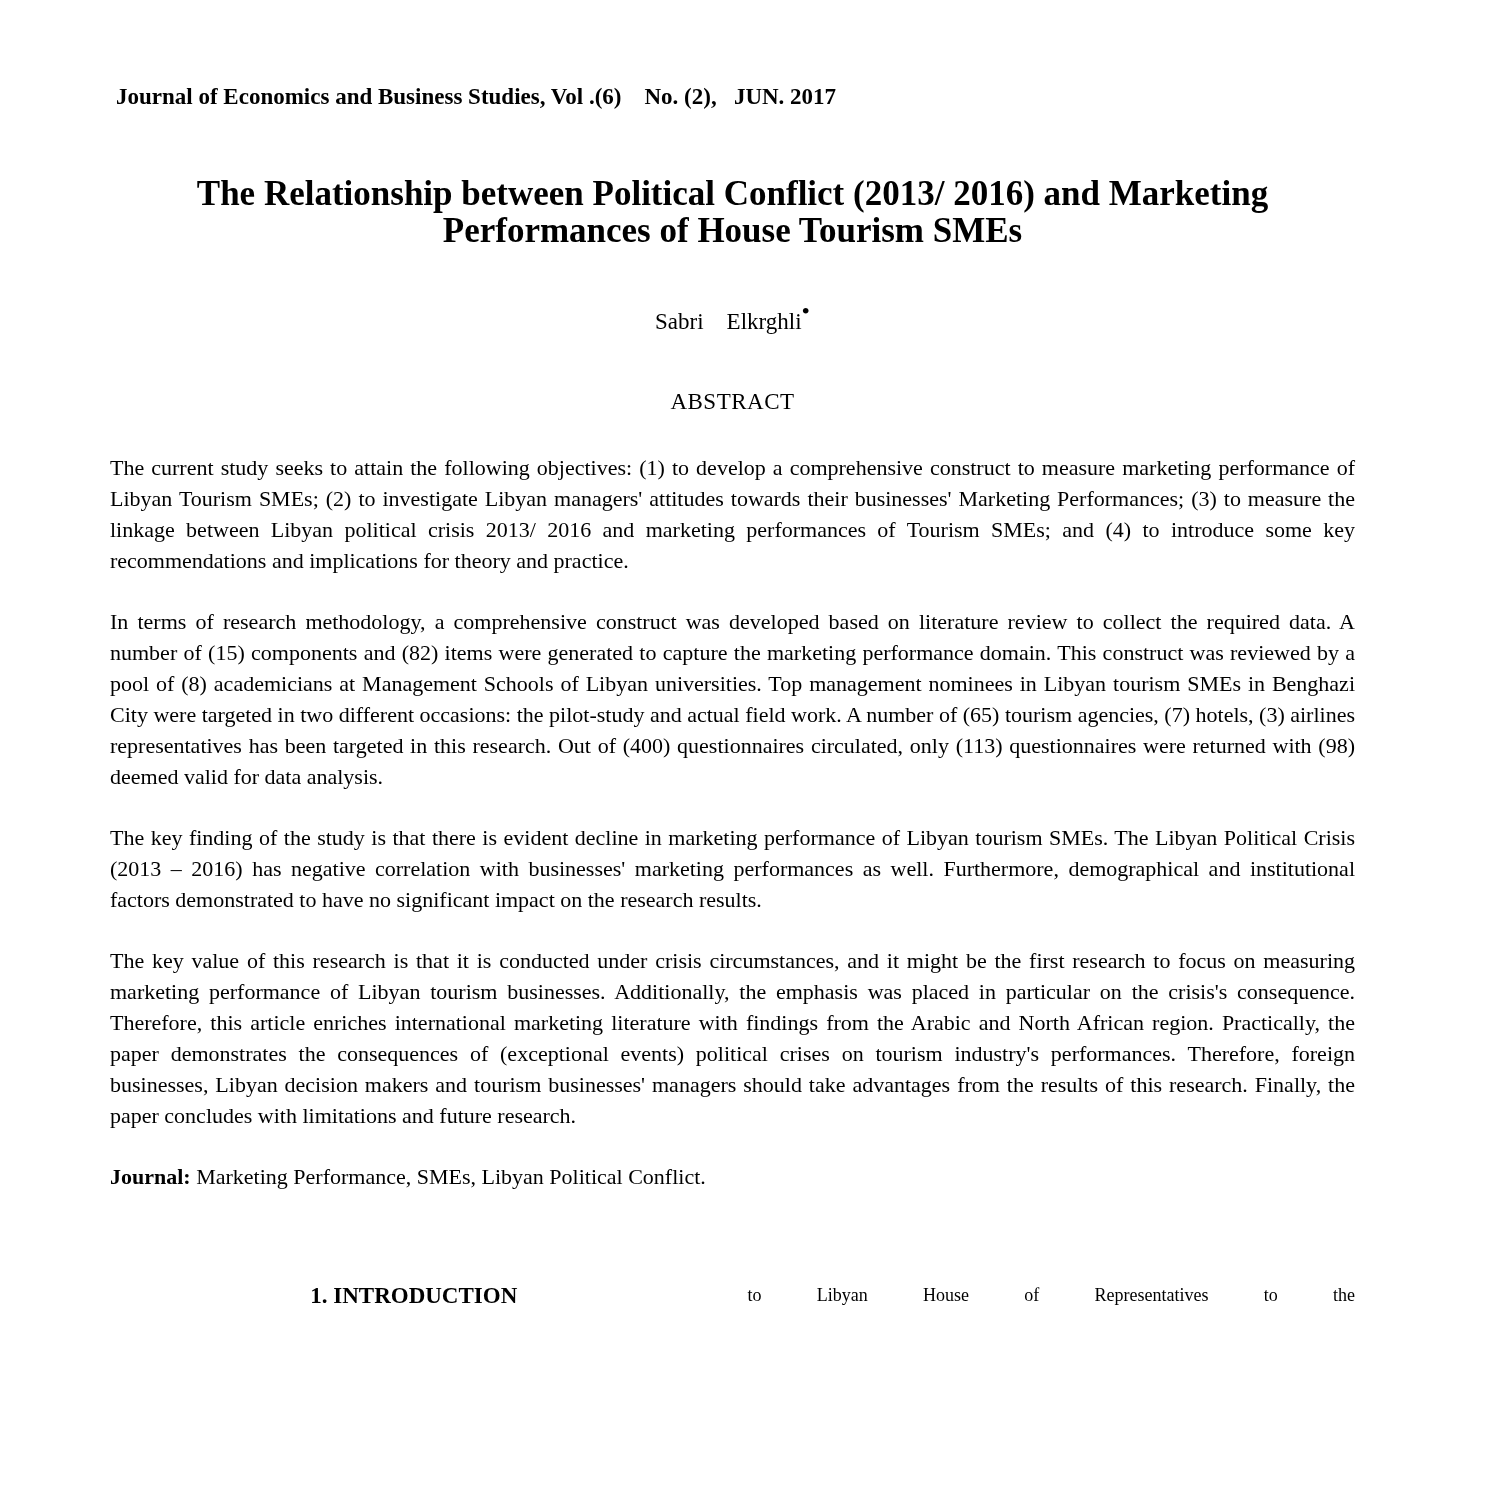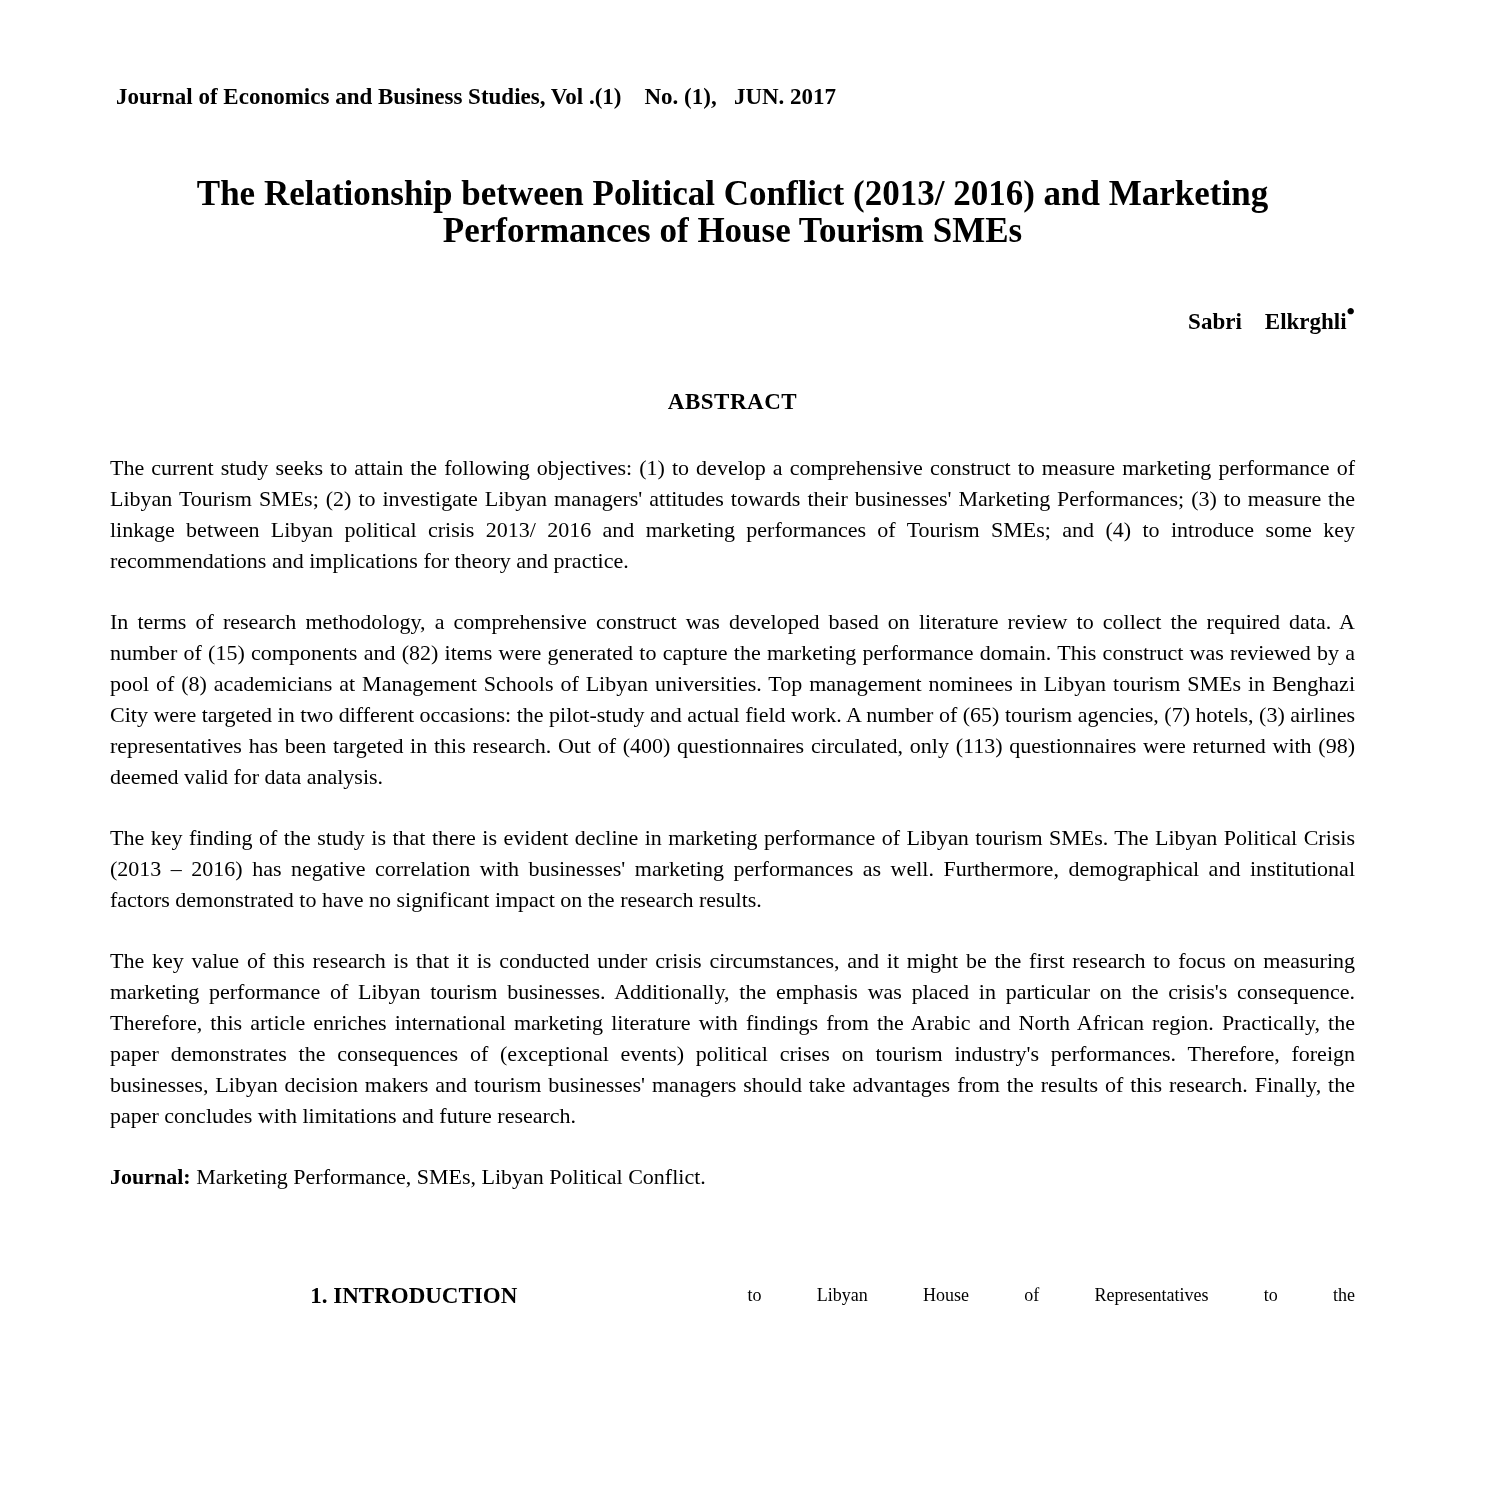--- a/index.html
+++ b/index.html
@@ -23,35 +23,35 @@
   }
   .title {
     margin-top: 65px;
     text-align: center;
     font-size: 35px;
     font-weight: bold;
     line-height: 37px;
   }
   .author-line {
     margin-top: 60px;
-    text-align: right;
+    text-align: center;
     font-size: 23px;
-    font-weight: bold;
+    font-weight: normal;
     white-space: pre;
   }
   .author-line sup {
     font-size: 24px;
     line-height: 0;
     vertical-align: 10px;
   }
   .abstract-heading {
     margin-top: 54px;
     text-align: center;
     font-size: 23px;
-    font-weight: bold;
+    font-weight: normal;
     letter-spacing: 0.5px;
   }
   .abstract-body {
     margin-top: 37px;
     font-size: 22px;
     line-height: 31px;
     text-align: justify;
   }
   .abstract-body p {
     margin: 0 0 30px 0;
@@ -79,21 +79,21 @@
     line-height: 31px;
     text-align: justify;
     text-align-last: justify;
   }
 </style>
 </head>
 <body>
 
 <div class="page">
 
-  <div class="journal-header">Journal of Economics and Business Studies, Vol .(1)    No. (1),   JUN. 2017</div>
+  <div class="journal-header">Journal of Economics and Business Studies, Vol .(6)    No. (2),   JUN. 2017</div>
 
   <h1 class="title">
     <span>The Relationship between Political Conflict (2013/ 2016) and Marketing</span><br>
     <span>Performances of House Tourism SMEs</span>
   </h1>
 
   <div class="author-line"><span>Sabri    Elkrghli</span><sup>•</sup></div>
 
   <h2 class="abstract-heading">ABSTRACT</h2>
 

